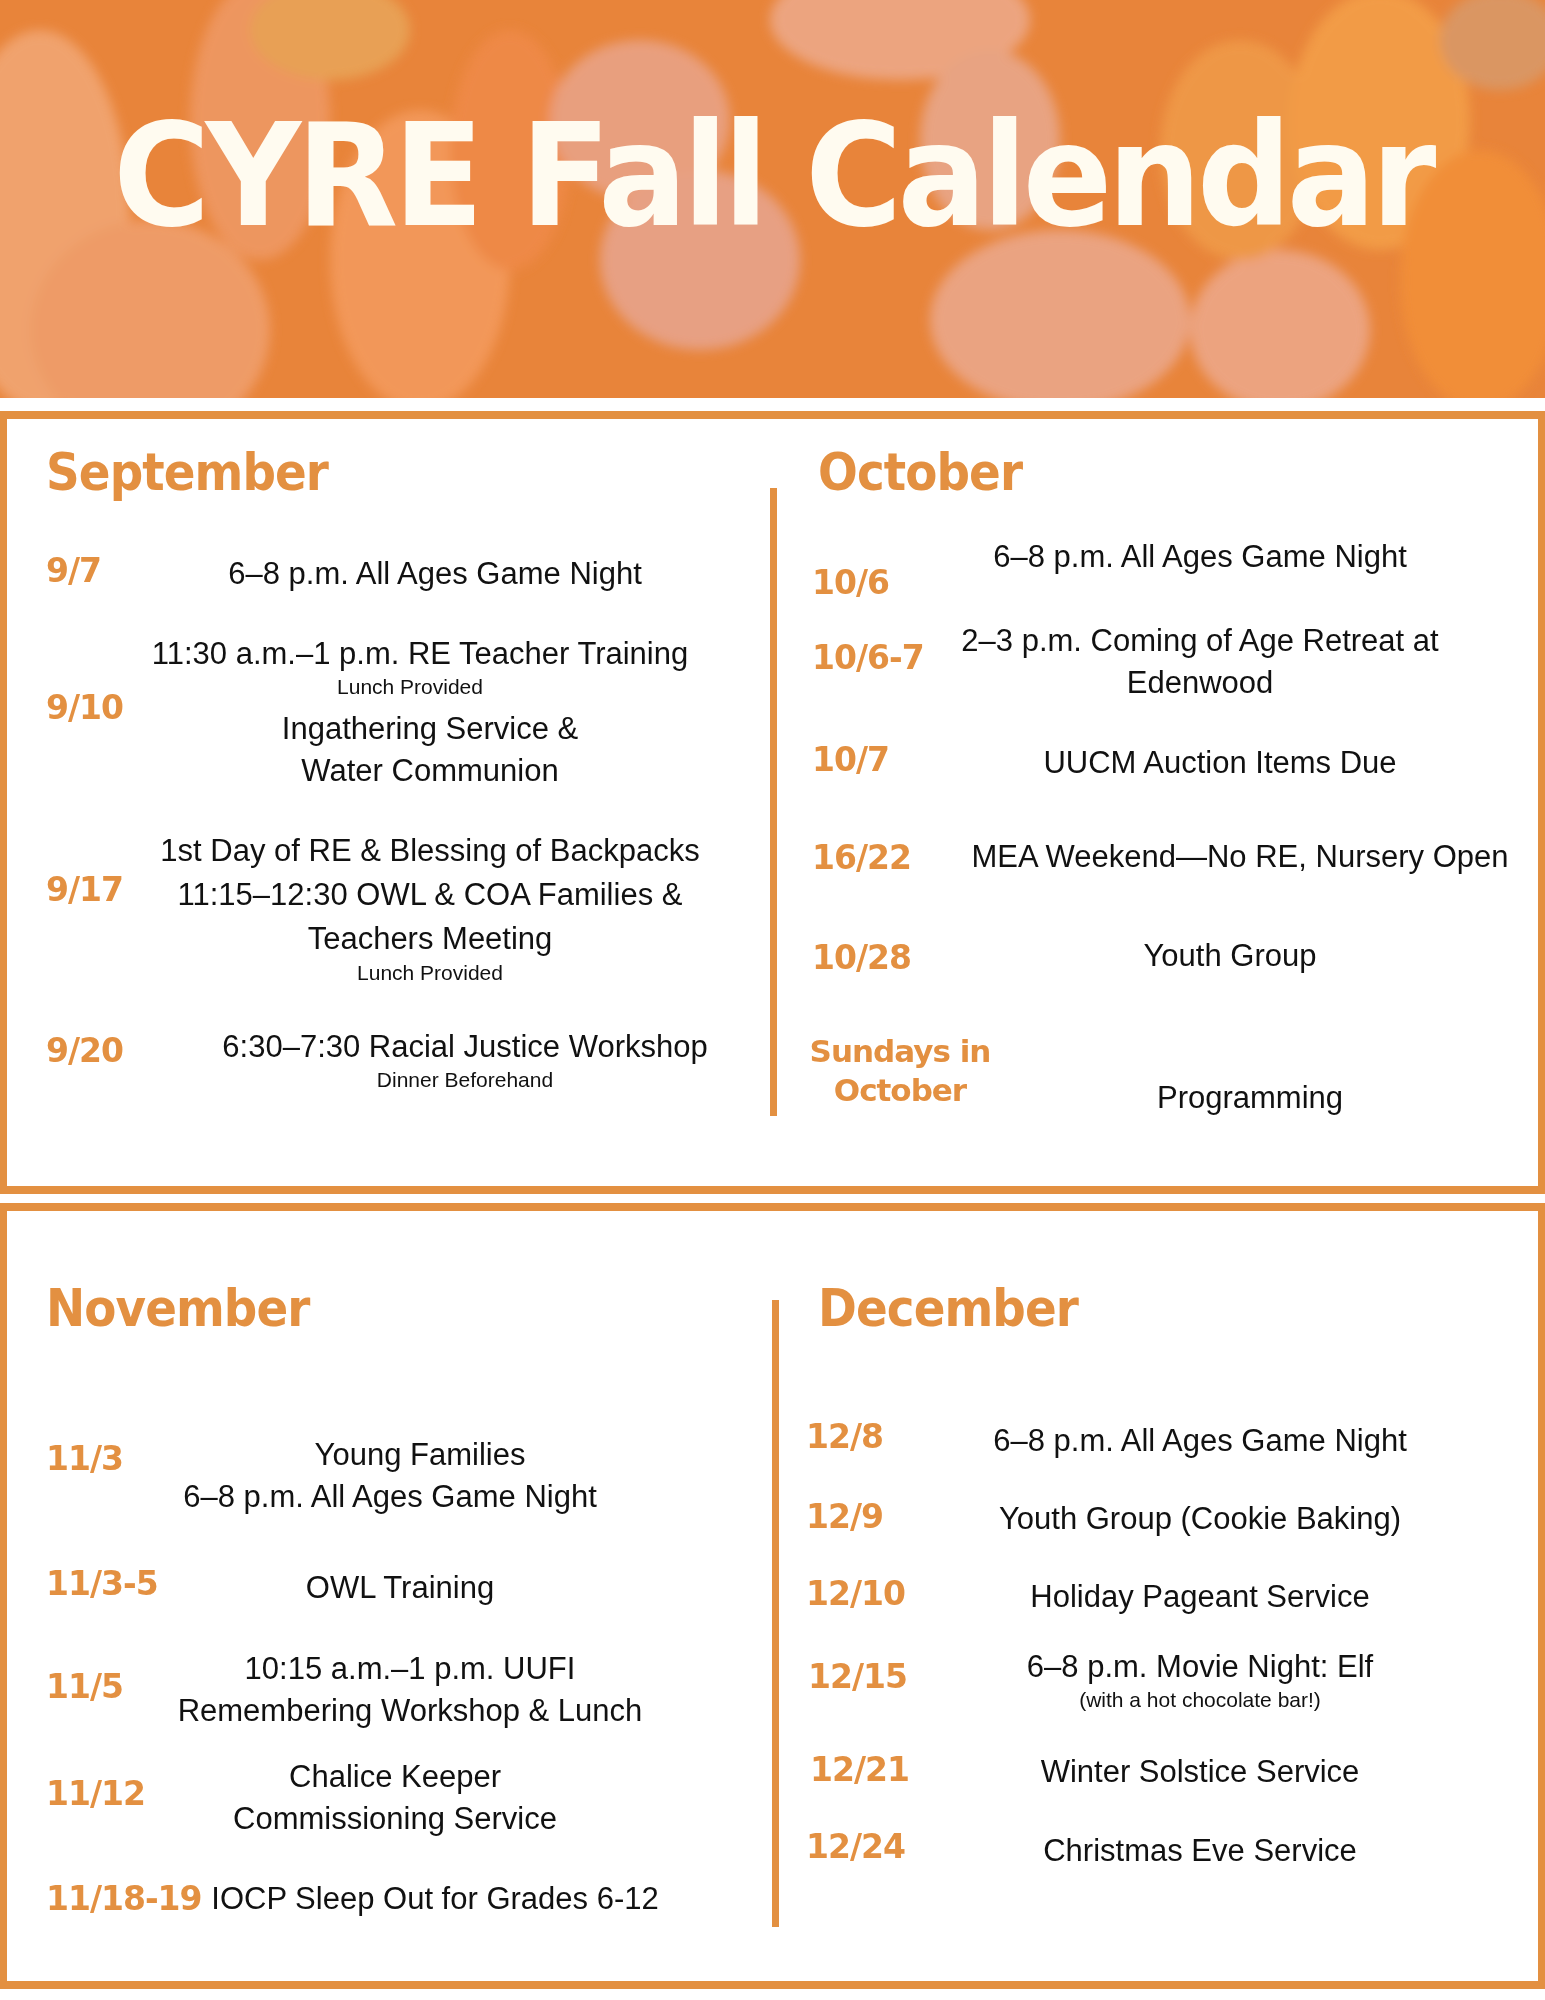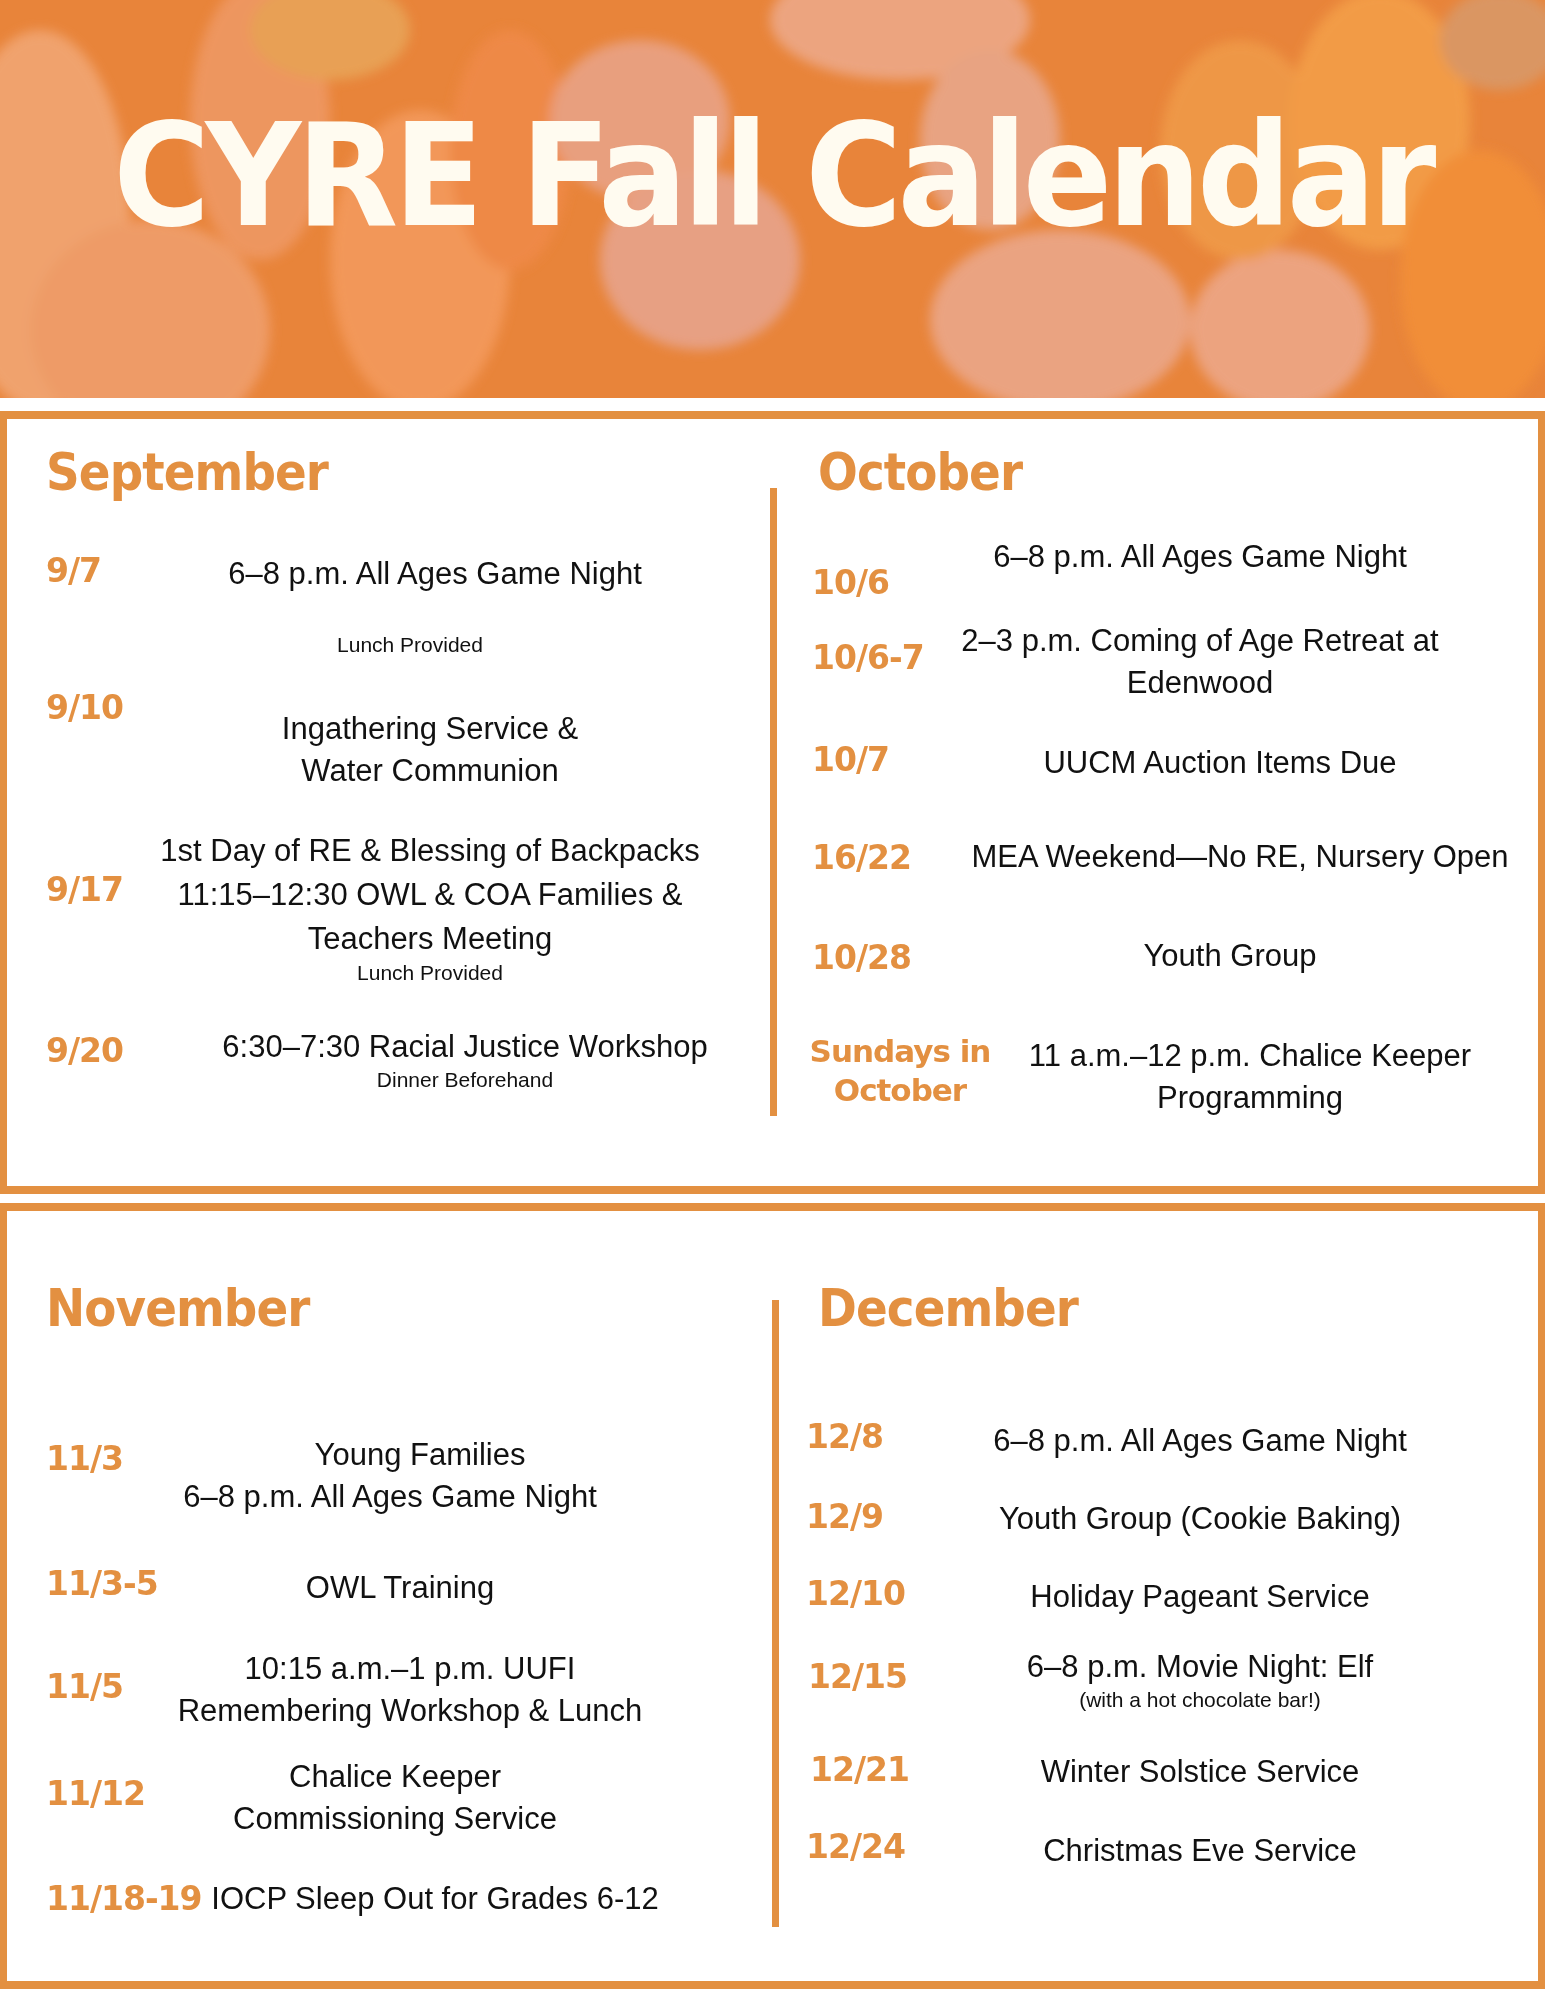--- a/index.html
+++ b/index.html
@@ -67,20 +67,21 @@
 
 <div class="month" style="left:46px; top:446px;">September</div>
 
 <div class="date" style="left:46px; top:554px;">9/7</div>
 <div class="ev" style="left:150px; width:570px; top:553px;">
   <span>6–8 p.m. All Ages Game Night</span>
 </div>
 
 <div class="date" style="left:46px; top:691px;">9/10</div>
 <div class="ev" style="left:120px; width:600px; top:633px;">
+  <span>11:30 a.m.–1 p.m. RE Teacher Training</span>
   <span class="sub" style="margin-left:-20px;">Lunch Provided</span>
 </div>
 <div class="ev" style="left:150px; width:560px; top:708px;">
   <span>Ingathering Service &amp;</span><br>
   <span>Water Communion</span>
 </div>
 
 <div class="date" style="left:46px; top:873px;">9/17</div>
 <div class="ev" style="left:130px; width:600px; top:829px; line-height:44px;">
   <span>1st Day of RE &amp; Blessing of Backpacks</span><br>
@@ -121,21 +122,21 @@
 <div class="date" style="left:812px; top:941px;">10/28</div>
 <div class="ev" style="left:970px; width:520px; top:935px;">
   <span>Youth Group</span>
 </div>
 
 <div class="date small" style="left:805px; width:190px; top:1032px;">
   <span>Sundays in</span><br>
   <span>October</span>
 </div>
 <div class="ev" style="left:1000px; width:500px; top:1035px;">
-  <span>11 a.m.–12 p.m. Chalice Keeper</span><br>
+  <br>
   <span>Programming</span>
 </div>
 
 <div class="box box2"></div>
 <div class="vline" style="left:772px; top:1300px; height:627px;"></div>
 
 <div class="month" style="left:46px; top:1282px;">November</div>
 
 <div class="date" style="left:46px; top:1442px;">11/3</div>
 <div class="ev" style="left:120px; width:600px; top:1392px;">

